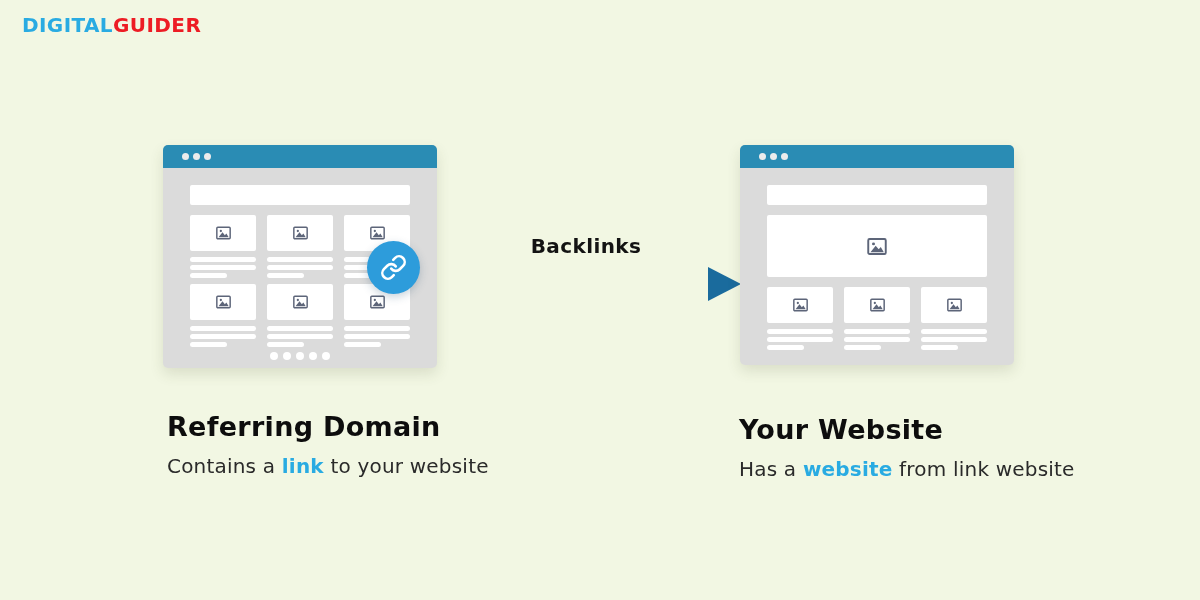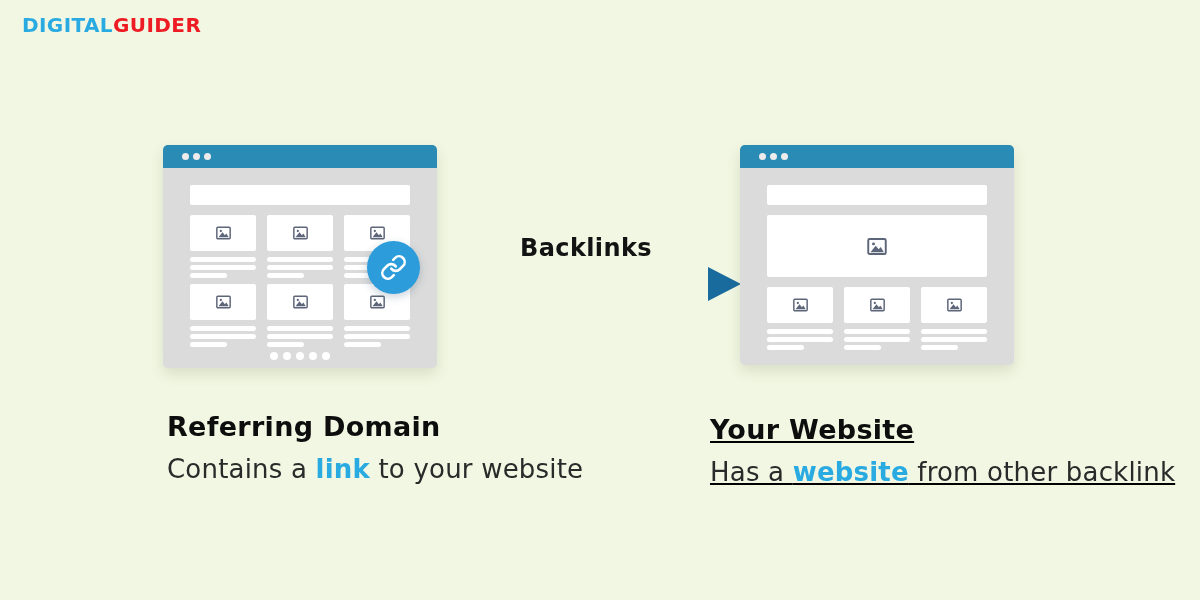--- a/index.html
+++ b/index.html
@@ -54,29 +54,29 @@
   
   .link-badge{
     position:absolute;left:367px;top:241px;width:53px;height:53px;border-radius:50%;
     background:var(--link-badge);display:flex;align-items:center;justify-content:center;
     box-shadow:0 3px 8px rgba(40,80,110,.25);
   }
   .link-badge svg{width:27px;height:27px;}
   
   .arrow-label{
     position:absolute;left:430px;top:234px;width:312px;text-align:center;
-    font-size:24px;font-weight:700;color:var(--text-dark);letter-spacing:.4px;
+    font-size:20px;font-weight:700;color:var(--text-dark);letter-spacing:.4px;
   }
   .arrow-svg{position:absolute;left:430px;top:260px;}
   
   .caption{position:absolute;}
   .caption-left{left:167px;top:411px;}
-  .caption-right{left:710px;top:414px;text-decoration:underline;}
+  .caption-right{left:739px;top:414px;}
   .cap-title{font-size:27px;font-weight:700;color:#0D0D0D;letter-spacing:.3px;}
-  .cap-desc{font-size:26px;color:#2A2A2A;margin-top:12px;letter-spacing:.2px;}
+  .cap-desc{font-size:20px;color:#2A2A2A;margin-top:12px;letter-spacing:.2px;}
   .cap-desc .hl{color:var(--accent-blue);font-weight:700;}
 </style>
 </head>
 <body>
 
 <div class="stage">
 
   <svg width="0" height="0" style="position:absolute" aria-hidden="true">
     <defs>
       <symbol id="img-icon" viewBox="0 0 24 24">
@@ -257,17 +257,17 @@
   <div class="caption caption-left">
     <div class="cap-title">Referring Domain</div>
     <div class="cap-desc">
       <span>Contains a </span><span class="hl">link</span><span> to your website</span>
     </div>
   </div>
 
   <div class="caption caption-right">
     <div class="cap-title">Your Website</div>
     <div class="cap-desc">
-      <span>Has a </span><span class="hl">website</span><span> from other backlink</span>
+      <span>Has a </span><span class="hl">website</span><span> from link website</span>
     </div>
   </div>
 
 </div>
 
 </body></html>

